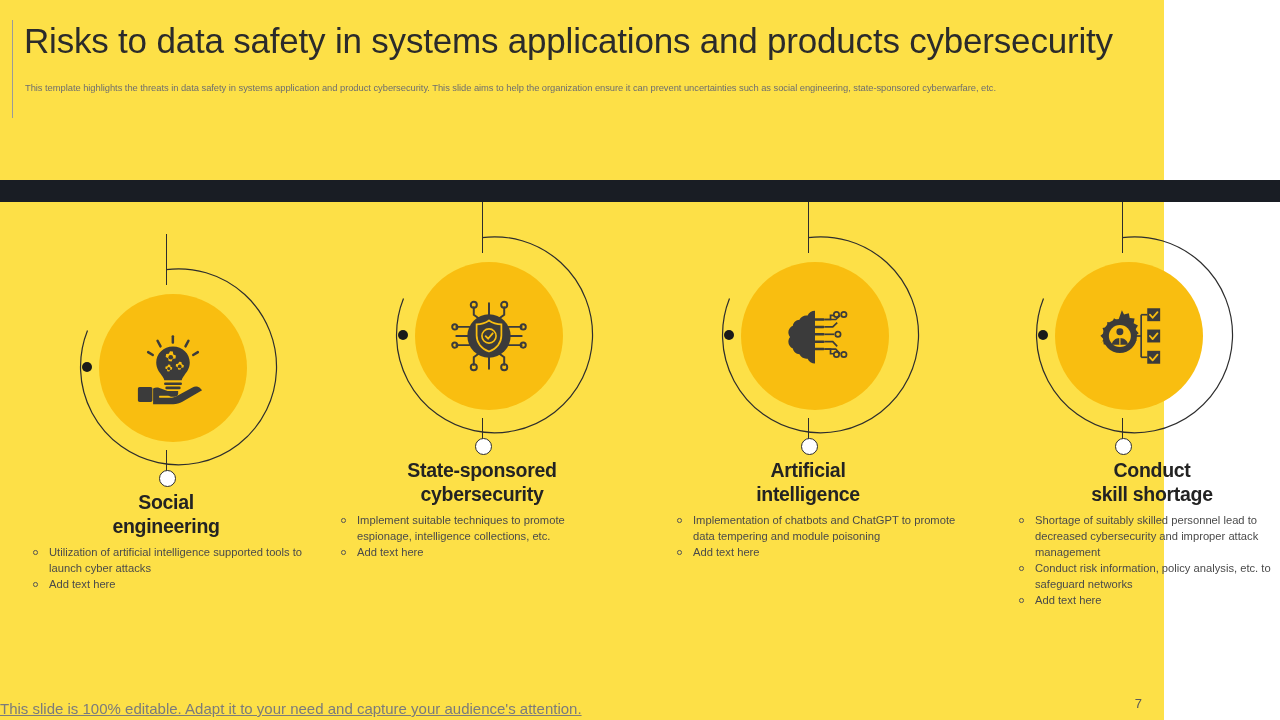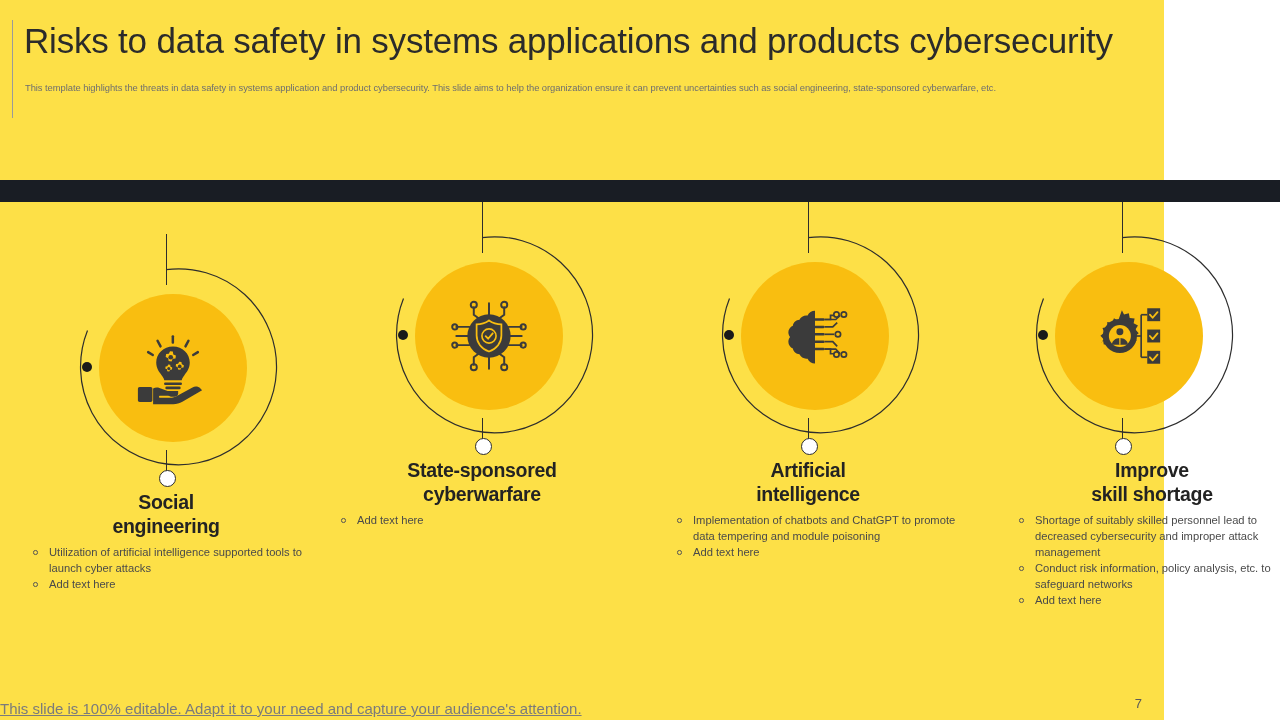--- a/index.html
+++ b/index.html
@@ -313,24 +313,25 @@
         <circle cx="50" cy="50" r="9.3" fill="none" stroke="#F9BE10" stroke-width="2.2"></circle>
         <path d="M45.6 50.2l3.2 3.4 6.1-7.1" fill="none" stroke="#F9BE10" stroke-width="2.4" stroke-linecap="round" stroke-linejoin="round"></path>
       </svg>
     </div>
 
     <div class="stem-bottom"></div>
     <div class="dot-hollow"></div>
 
     <div class="col-heading">
       <span>State-sponsored</span>
-      <span class="line2">cyberwarfare</span>
+      <span class="line2">cybersecurity</span>
     </div>
 
     <ul class="bullets">
+      <li class="bullet">Implement suitable techniques to promote espionage, intelligence collections, etc.</li>
       <li class="bullet">Add text here</li>
     </ul>
   </div>
 
   <div class="column col-2">
     <div class="stem-top"></div>
 
     <svg class="ring-svg" viewBox="0 0 200 200">
       <path d="M 92 1.6 A 98 98 0 1 1 13.5 62.5" fill="none" stroke="#2d2d2d" stroke-width="1.2"></path>
     </svg>
@@ -411,21 +412,21 @@
           <rect x="74" y="69.5" width="17" height="17" fill="#3b3b3b"></rect>
           <path d="M77.5 78l3.6 4 6.4-7.4" fill="none" stroke="#F9BE10" stroke-width="2.4" stroke-linecap="round" stroke-linejoin="round"></path>
         </g>
       </svg>
     </div>
 
     <div class="stem-bottom"></div>
     <div class="dot-hollow"></div>
 
     <div class="col-heading">
-      <span>Improve</span>
+      <span>Conduct</span>
       <span class="line2">skill shortage</span>
     </div>
 
     <ul class="bullets">
       <li class="bullet">Shortage of suitably skilled personnel lead to decreased cybersecurity and improper attack management</li>
       <li class="bullet">Conduct risk information, policy analysis, etc. to safeguard networks</li>
       <li class="bullet">Add text here</li>
     </ul>
   </div>
 

